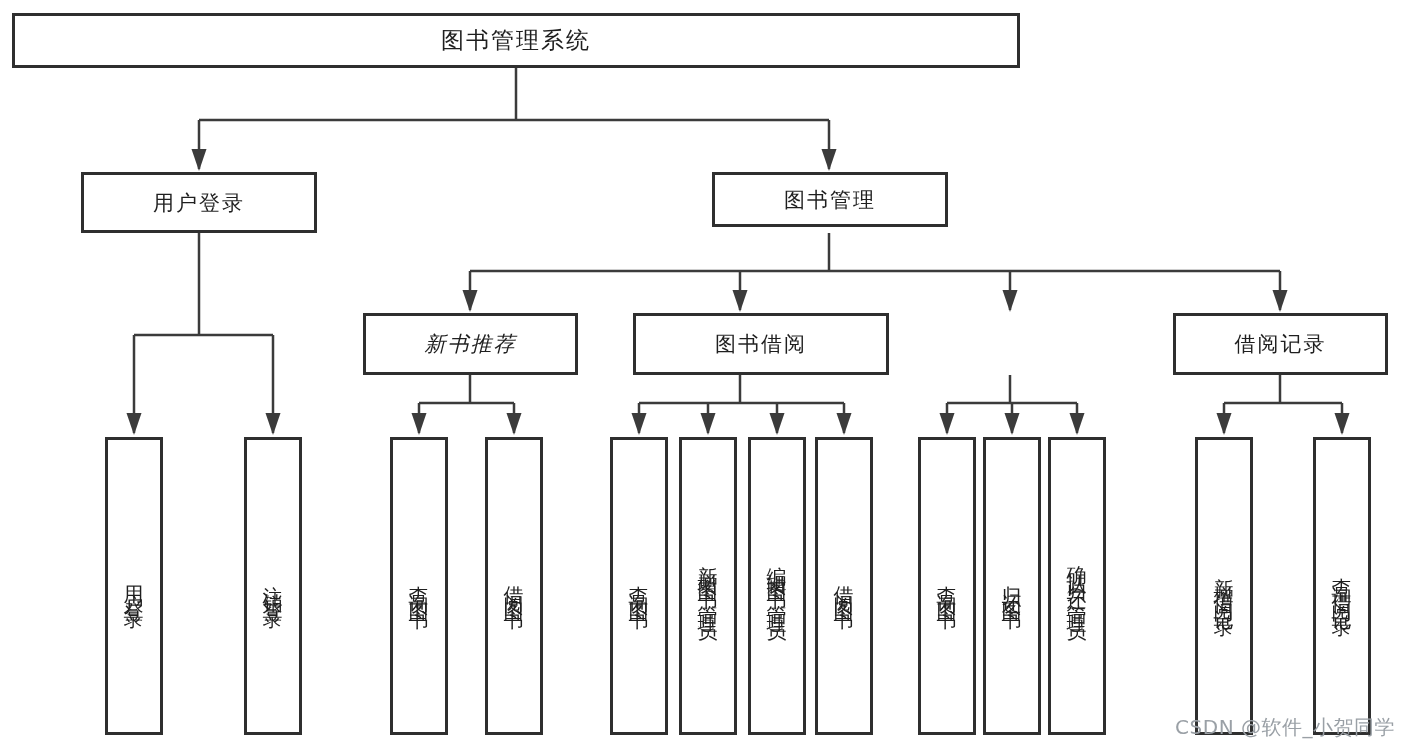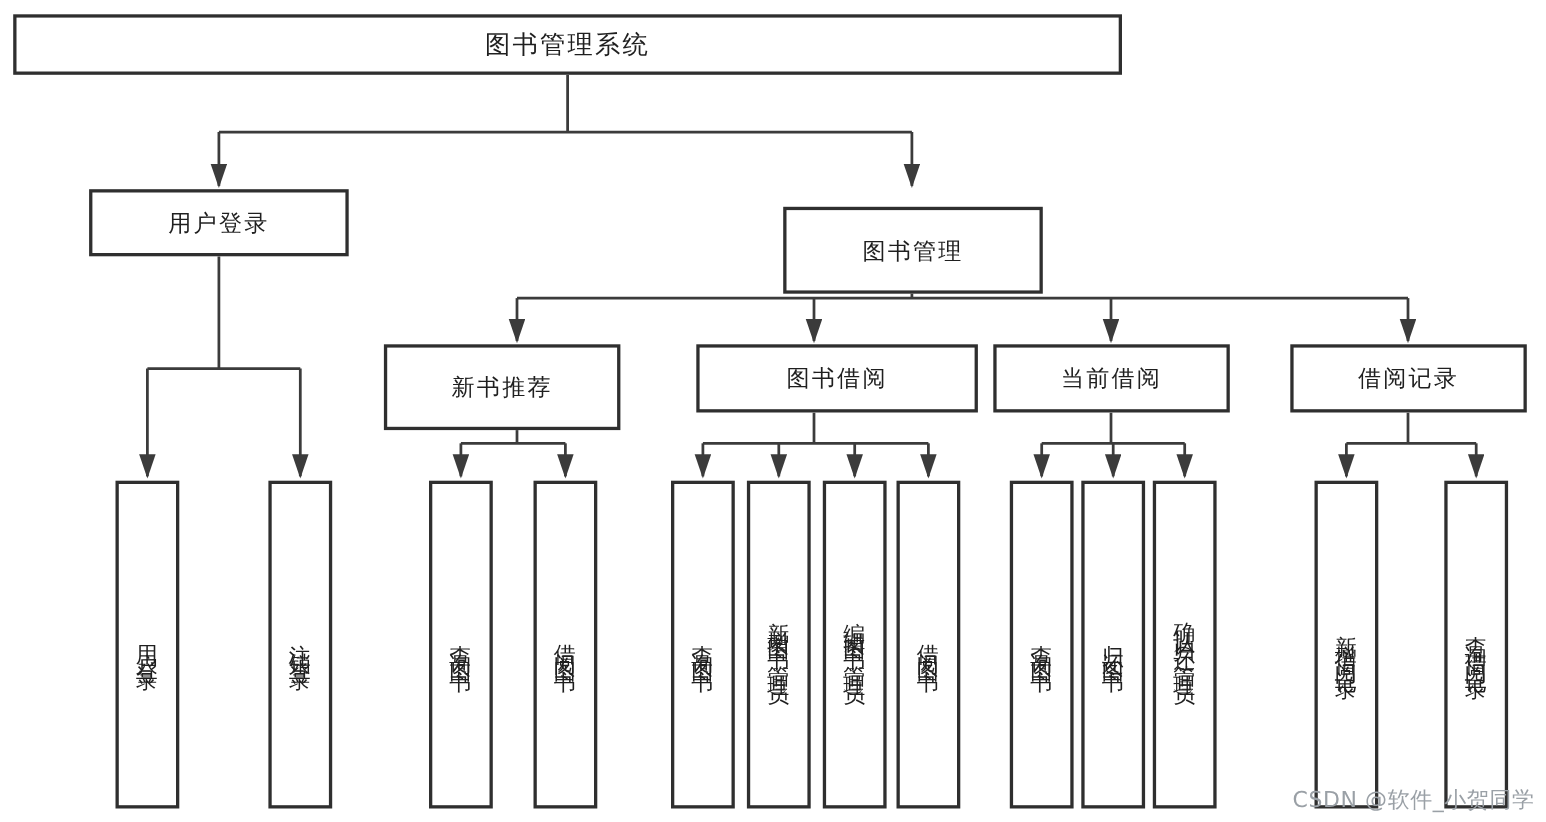--- a/index.html
+++ b/index.html
@@ -120,25 +120,24 @@
       <path d="M1012,403 V433" marker-end="url(#arrowhead)"></path>
       <path d="M1077,403 V433" marker-end="url(#arrowhead)"></path>
       <path d="M1224,403 V433" marker-end="url(#arrowhead)"></path>
       <path d="M1342,403 V433" marker-end="url(#arrowhead)"></path>
     </g>
   </svg>
 
   <div class="node root" style="left:12px; top:13px; width:1008px; height:55px;">图书管理系统</div>
 
   <div class="node" style="left:81px; top:172px; width:236px; height:61px;">用户登录</div>
-  <div class="node" style="left:712px; top:172px; width:236px; height:79px;margin-top:16px;">图书管理</div>
+  <div class="node" style="left:712px; top:172px; width:236px; height:55px;">图书管理</div>
 
-  <div class="node" style="left:349px; top:313px; width:215px; height:78px;">新书推荐</div>
+  <div class="node" style="left:363px; top:313px; width:215px; height:62px;font-style:italic;">新书推荐</div>
   <div class="node" style="left:633px; top:313px; width:256px; height:62px;">图书借阅</div>
-  <div class="node" style="left:903px; top:313px; width:215px; height:62px;">当前借阅</div>
   <div class="node" style="left:1173px; top:313px; width:215px; height:62px;">借阅记录</div>
 
   <div class="leaf" style="left:105px;">用户登录</div>
   <div class="leaf" style="left:244px;">注销登录</div>
 
   <div class="leaf" style="left:390px;">查询图书</div>
   <div class="leaf" style="left:485px;">借阅图书</div>
 
   <div class="leaf" style="left:610px;">查询图书</div>
   <div class="leaf" style="left:679px;">新增图书（管理员）</div>

